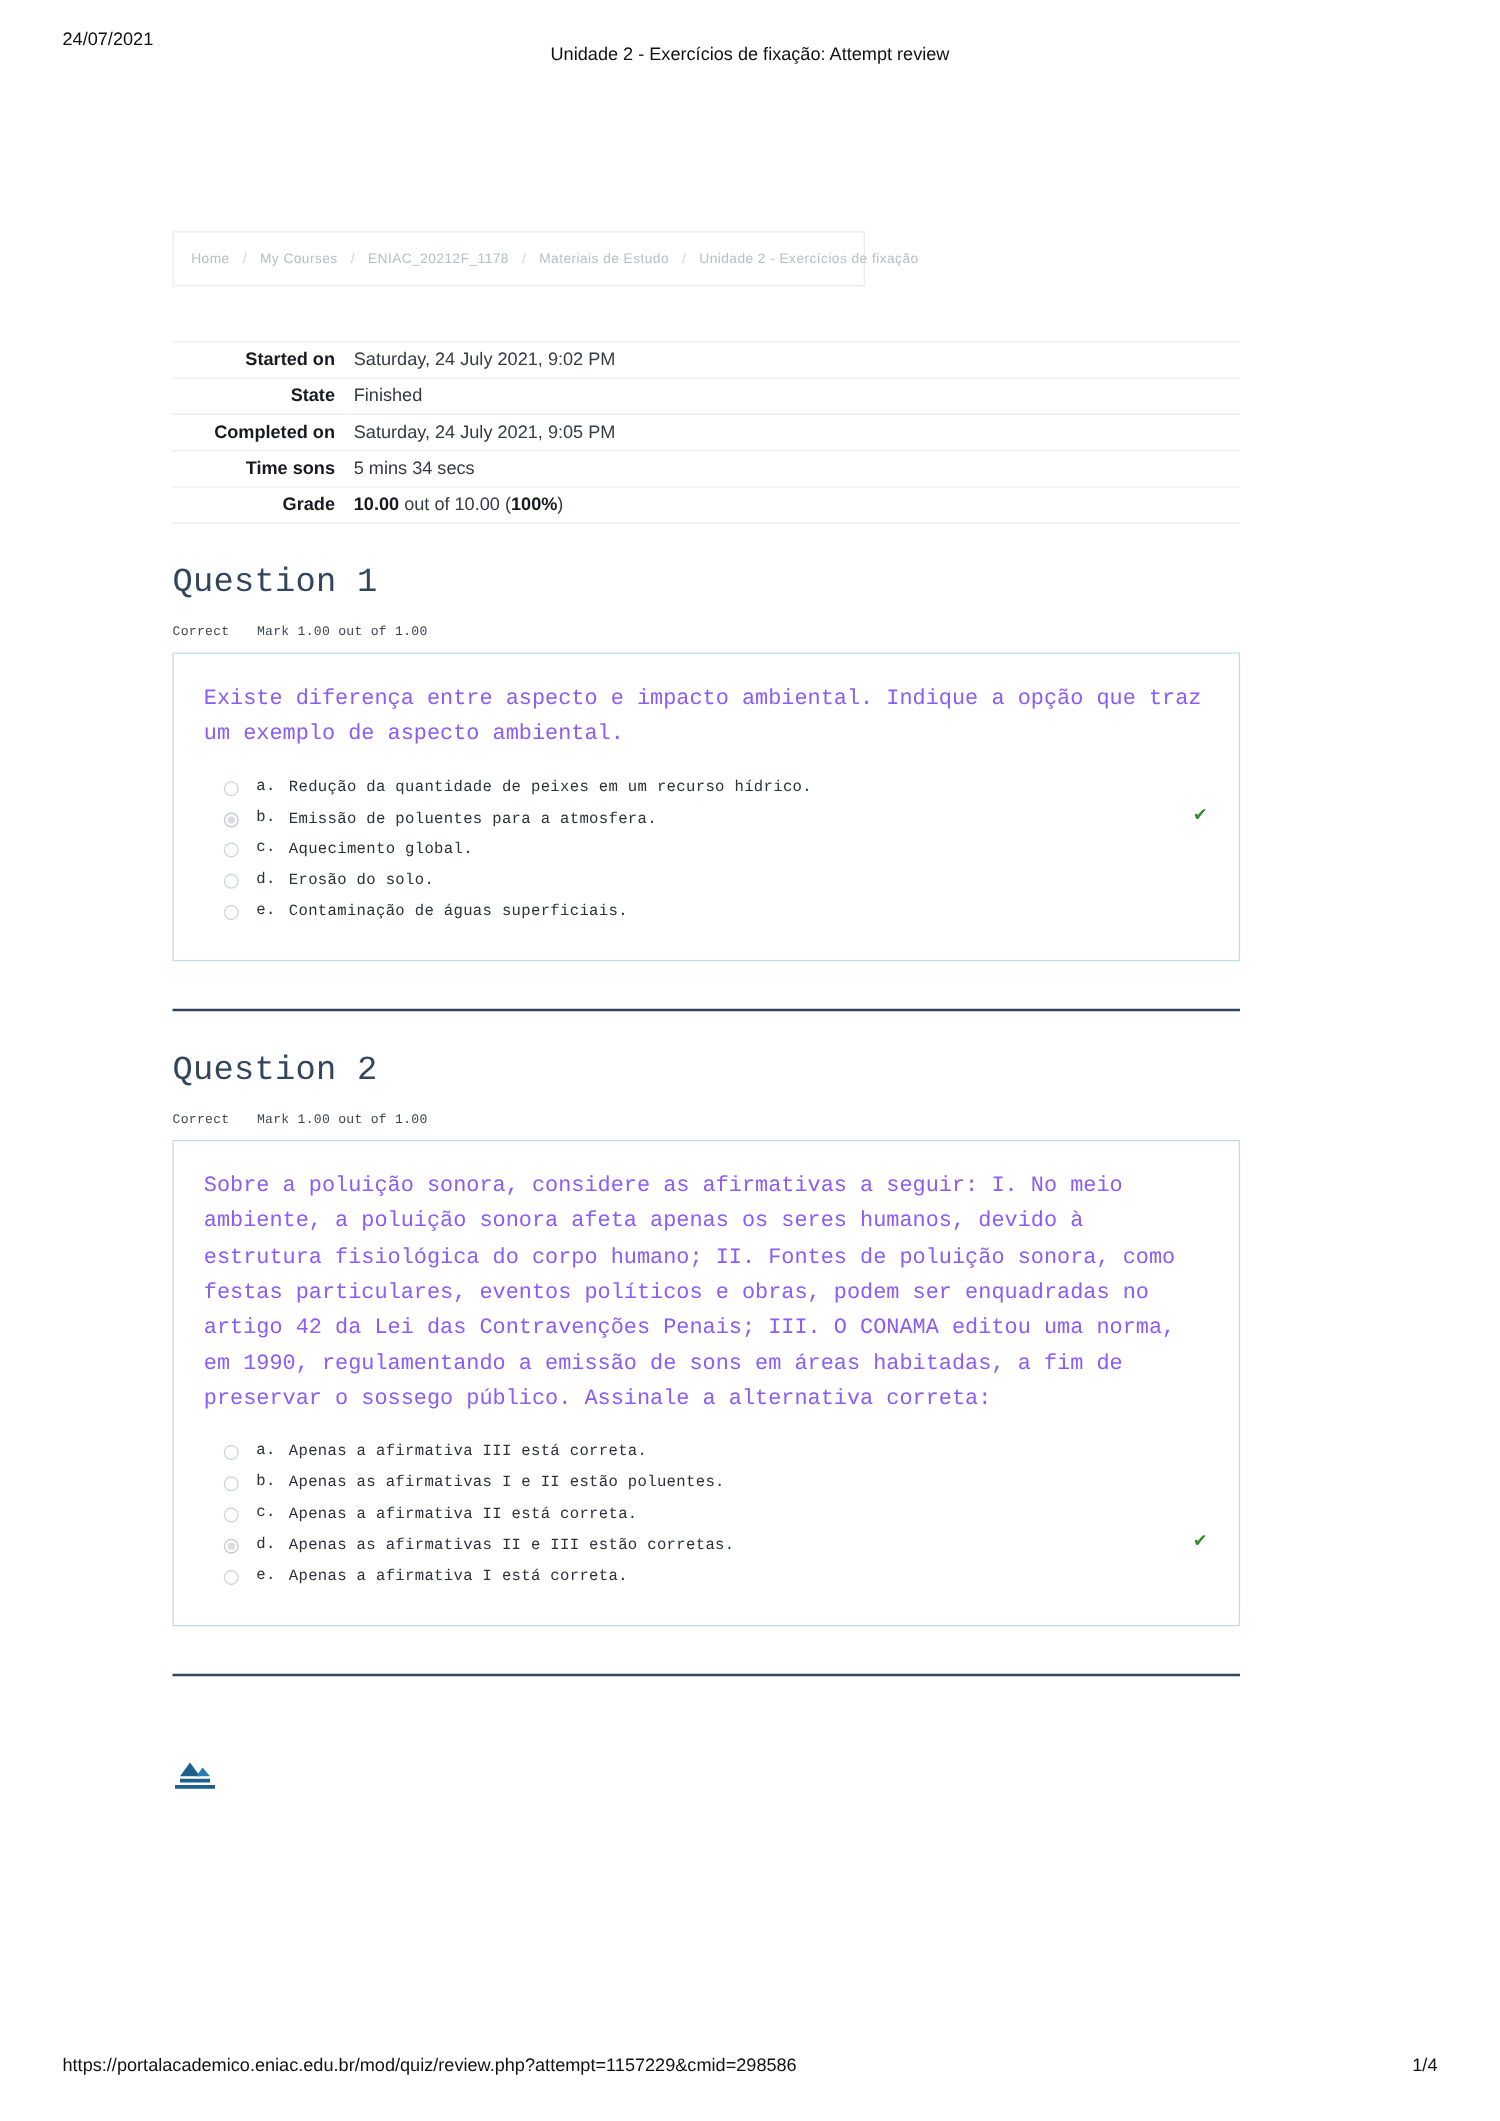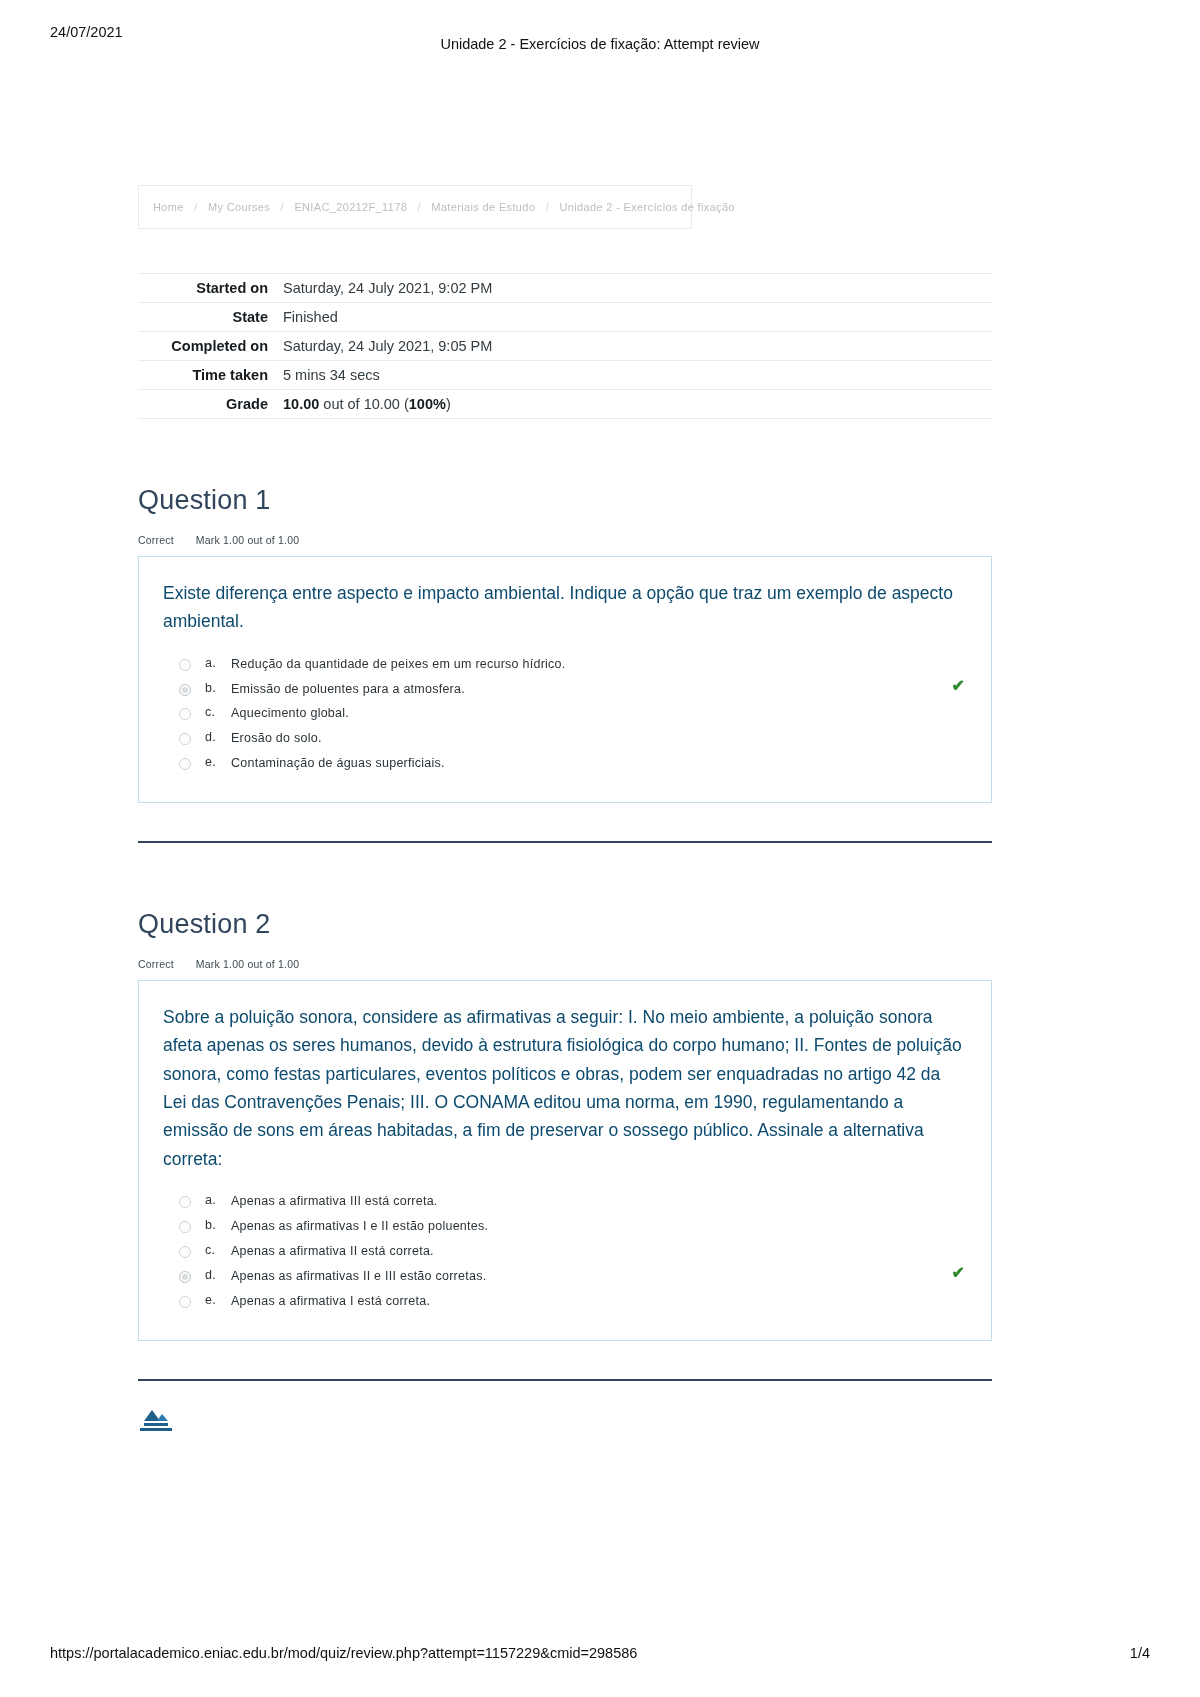--- a/index.html
+++ b/index.html
@@ -79,21 +79,21 @@
   }
   .summary td {
     padding: 6px 0 6px 5px;
     font-size: 14.5px;
     color: #333c42;
     vertical-align: middle;
   }
   .grade-main { font-weight: bold; color: #151b1f; }
 
   
-  .question-block { margin-top: 66px; }
+  .question-block { margin-top: 33px; font-family: Liberation Mono, monospace; }
   .q-title {
     font-size: 27px;
     font-weight: normal;
     color: #31465c;
     margin: 0 0 18px 0;
     letter-spacing: .2px;
   }
   .q-meta {
     font-size: 10.5px;
     color: #3d4a52;
@@ -104,21 +104,21 @@
 
   .q-box {
     border: 1px solid #bfe0ea;
     background: #ffffff;
     padding: 22px 24px 26px 24px;
     position: relative;
   }
   .q-text {
     font-size: 17.5px;
     line-height: 1.62;
-    color: #0c4a6e;
+    color: #8b5cf6;
     margin: 0 0 16px 0;
   }
   .answers { margin: 0; padding: 0; list-style: none; }
   .answer-row {
     display: flex;
     align-items: flex-start;
     padding: 4px 0;
     position: relative;
     min-height: 24px;
   }
@@ -220,21 +220,21 @@
         </tr>
         <tr>
           <th>State</th>
           <td>Finished</td>
         </tr>
         <tr>
           <th>Completed on</th>
           <td>Saturday, 24 July 2021, 9:05 PM</td>
         </tr>
         <tr>
-          <th>Time taken</th>
+          <th>Time sons</th>
           <td>5 mins 34 secs</td>
         </tr>
         <tr>
           <th>Grade</th>
           <td><span class="grade-main">10.00</span><span> out of 10.00 (</span><span class="grade-main">100%</span><span>)</span></td>
         </tr>
       </tbody>
     </table>
 
     <section class="question-block">

